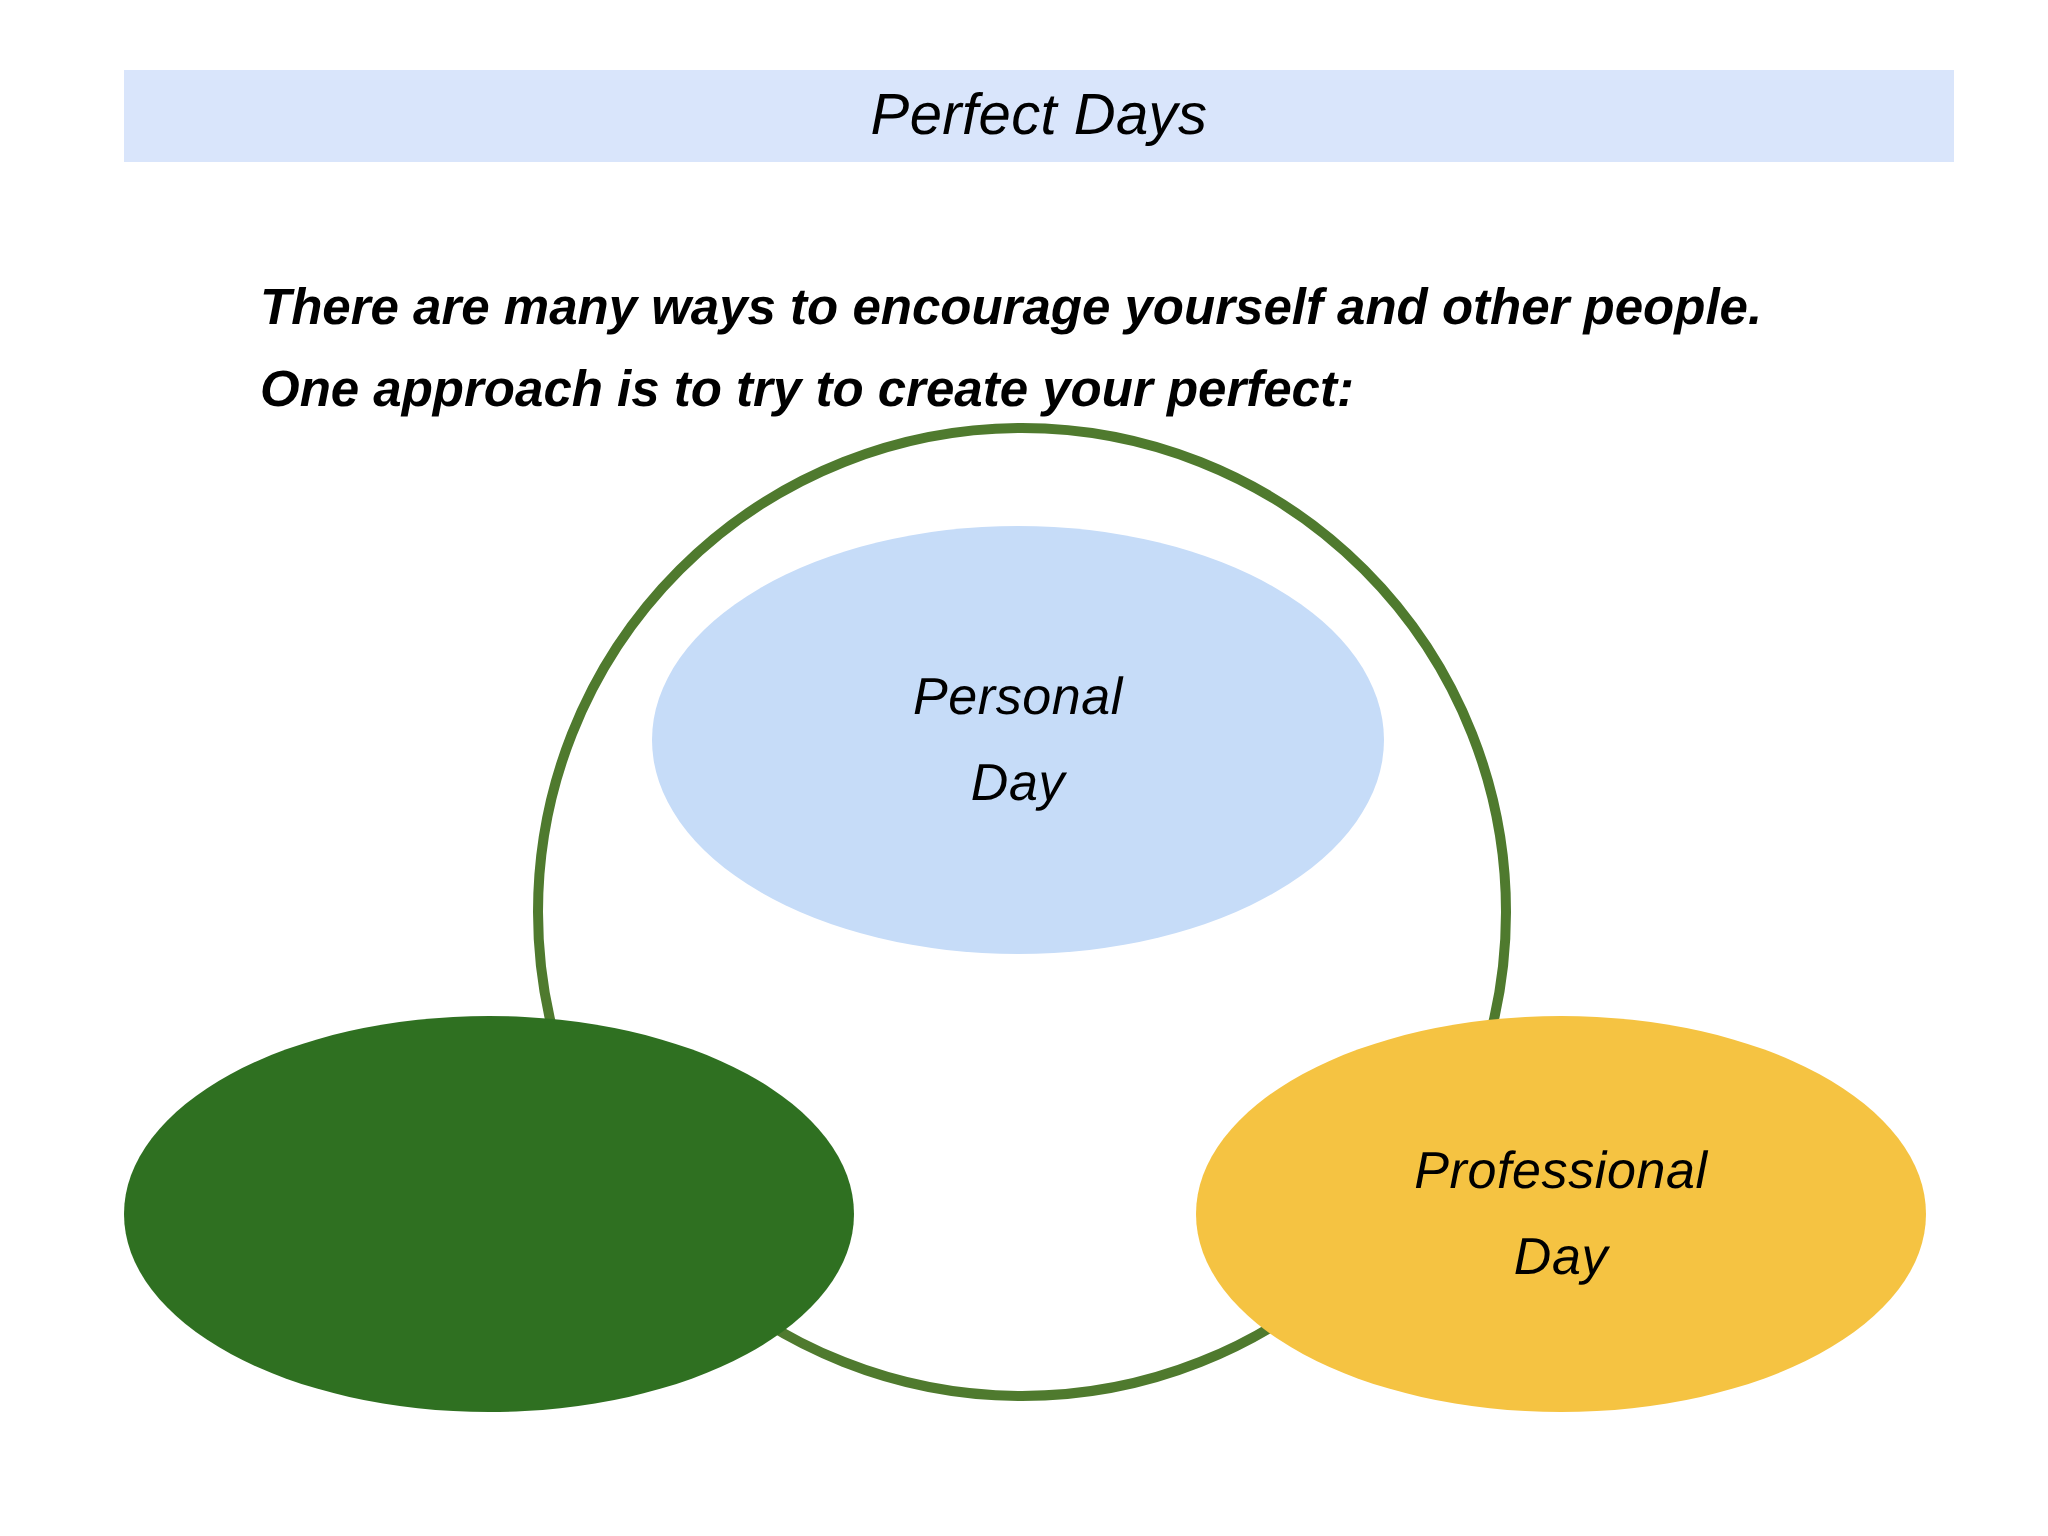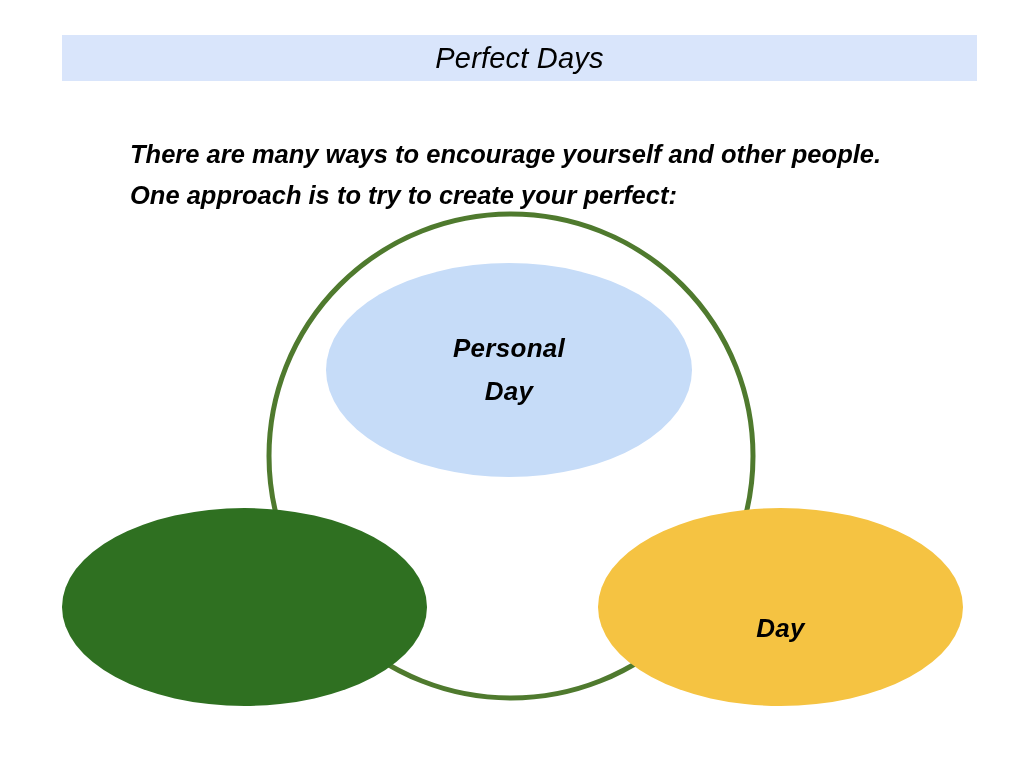--- a/index.html
+++ b/index.html
@@ -81,21 +81,21 @@
     position: absolute;
     border-radius: 50%;
     display: flex;
     align-items: center;
     justify-content: center;
     text-align: center;
     box-sizing: border-box;
   }
   .node-label {
     font-family: "Liberation Sans", sans-serif;
-    font-weight: bold;
+    font-weight: normal;
     font-style: italic;
     font-size: 26px;
     line-height: 43px;
     letter-spacing: 0.3px;
     padding: 0 26px;
   }
 
   
   #node-personal {
     left: 326px;
@@ -154,19 +154,19 @@
     </div>
 
     <div class="node" id="node-personal-professional">
       <div class="node-label">
         <br>
       </div>
     </div>
 
     <div class="node" id="node-professional">
       <div class="node-label">
-        <br>
+        <span>Professional</span><br>
         <span>Day</span>
       </div>
     </div>
 
   </div>
 </div>
 
 </body></html>

